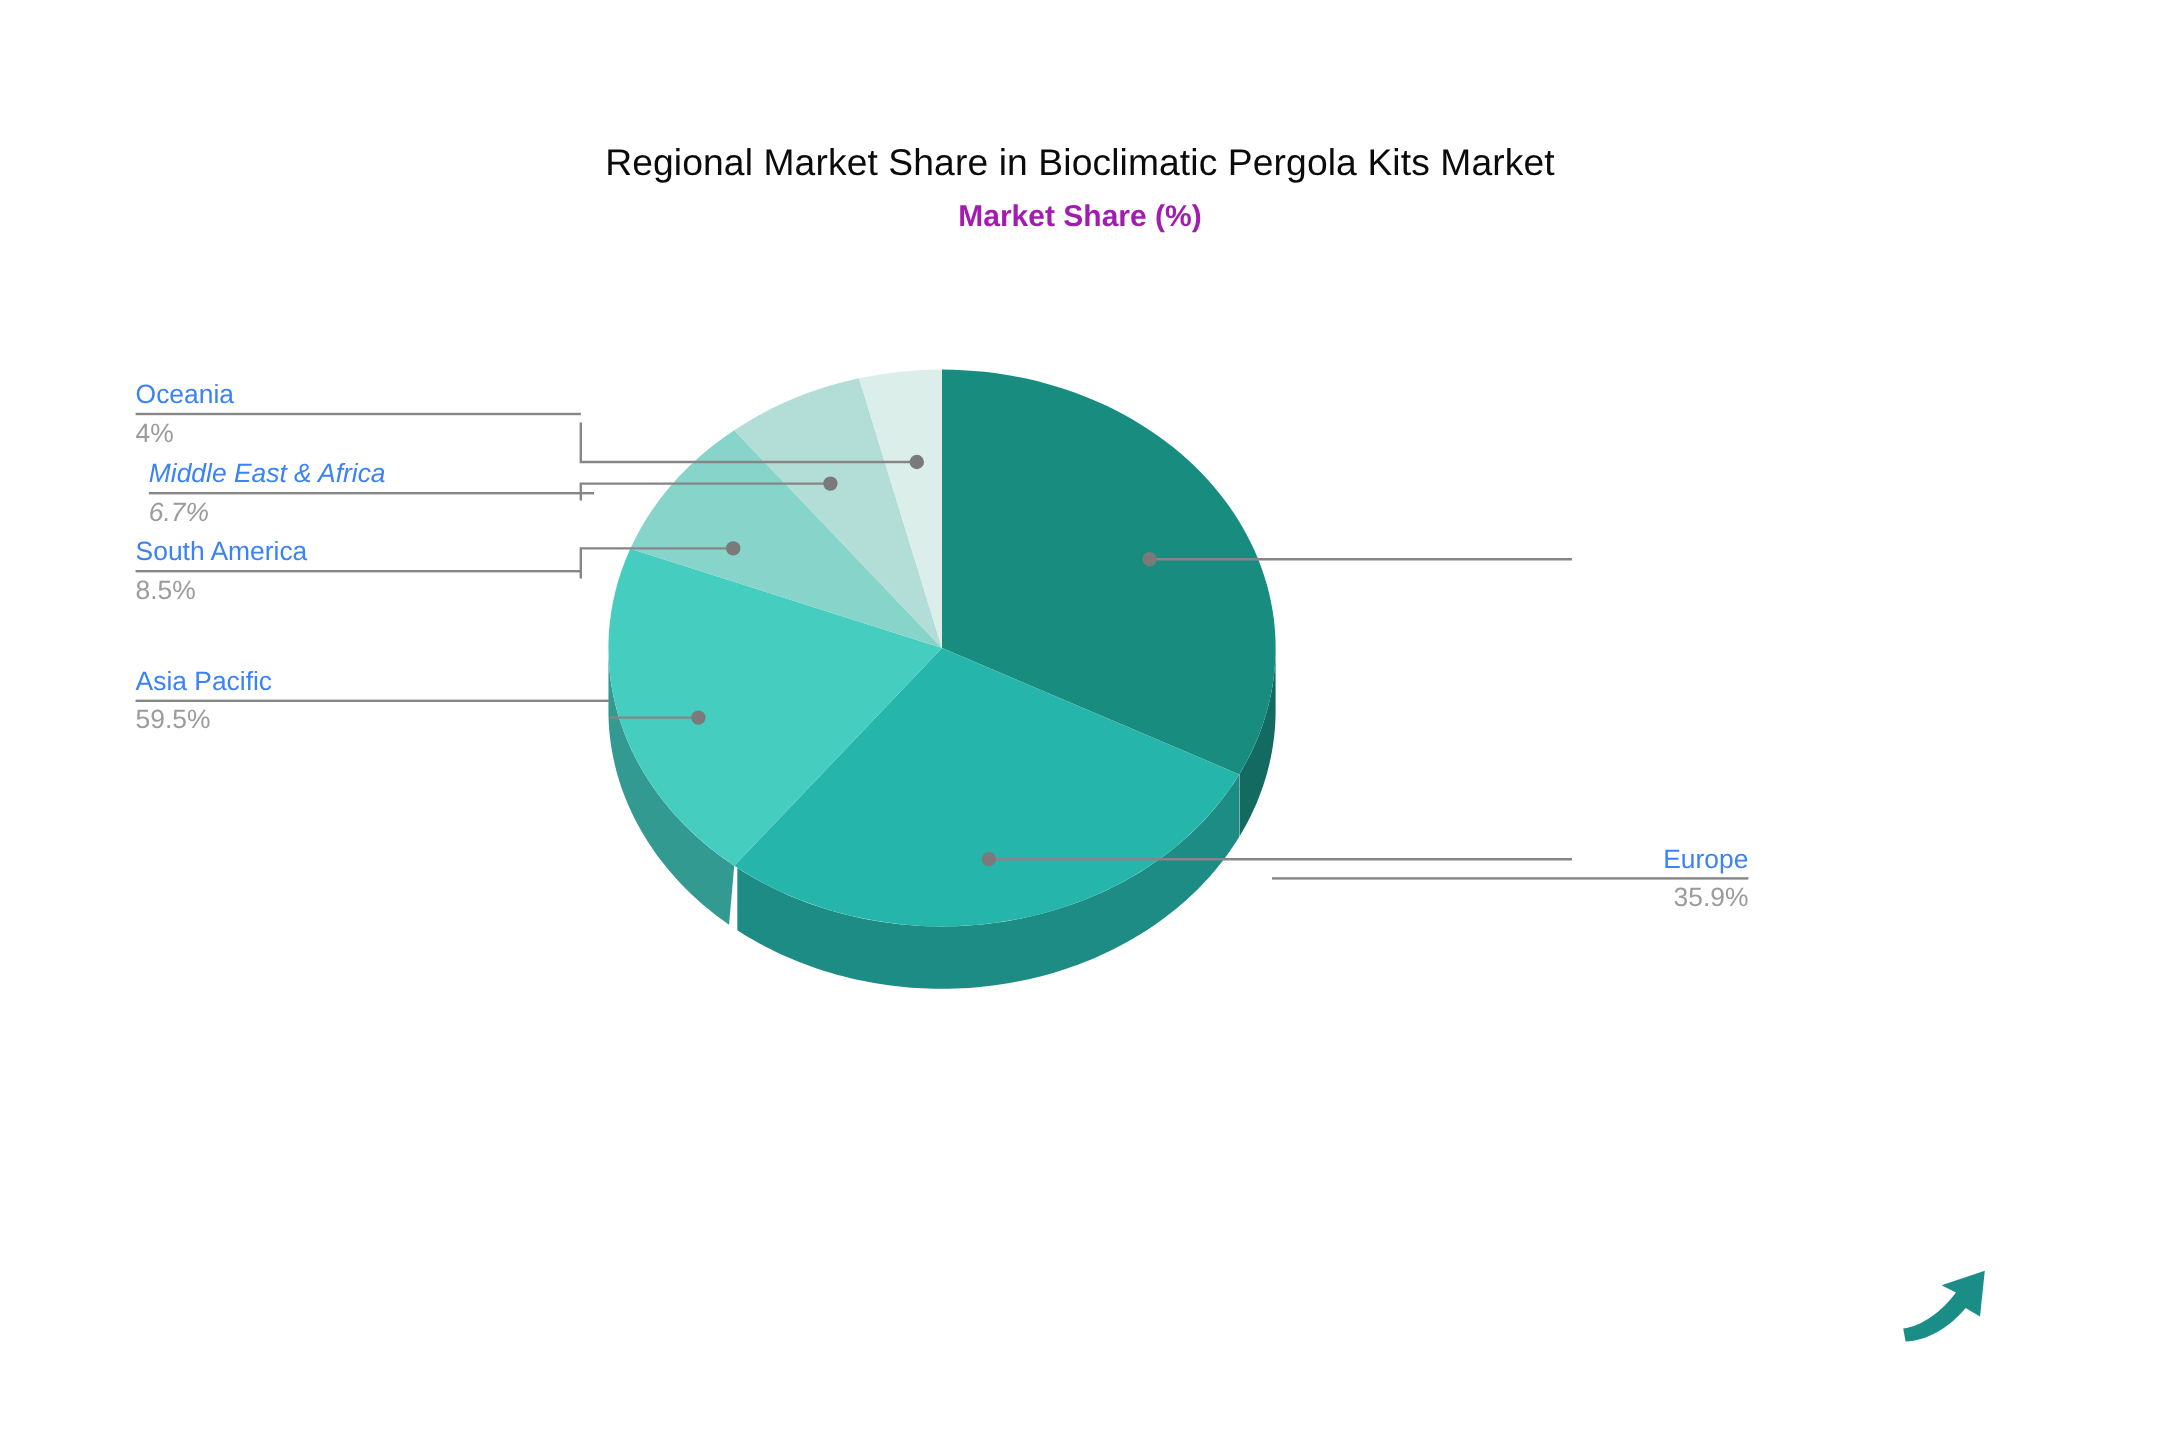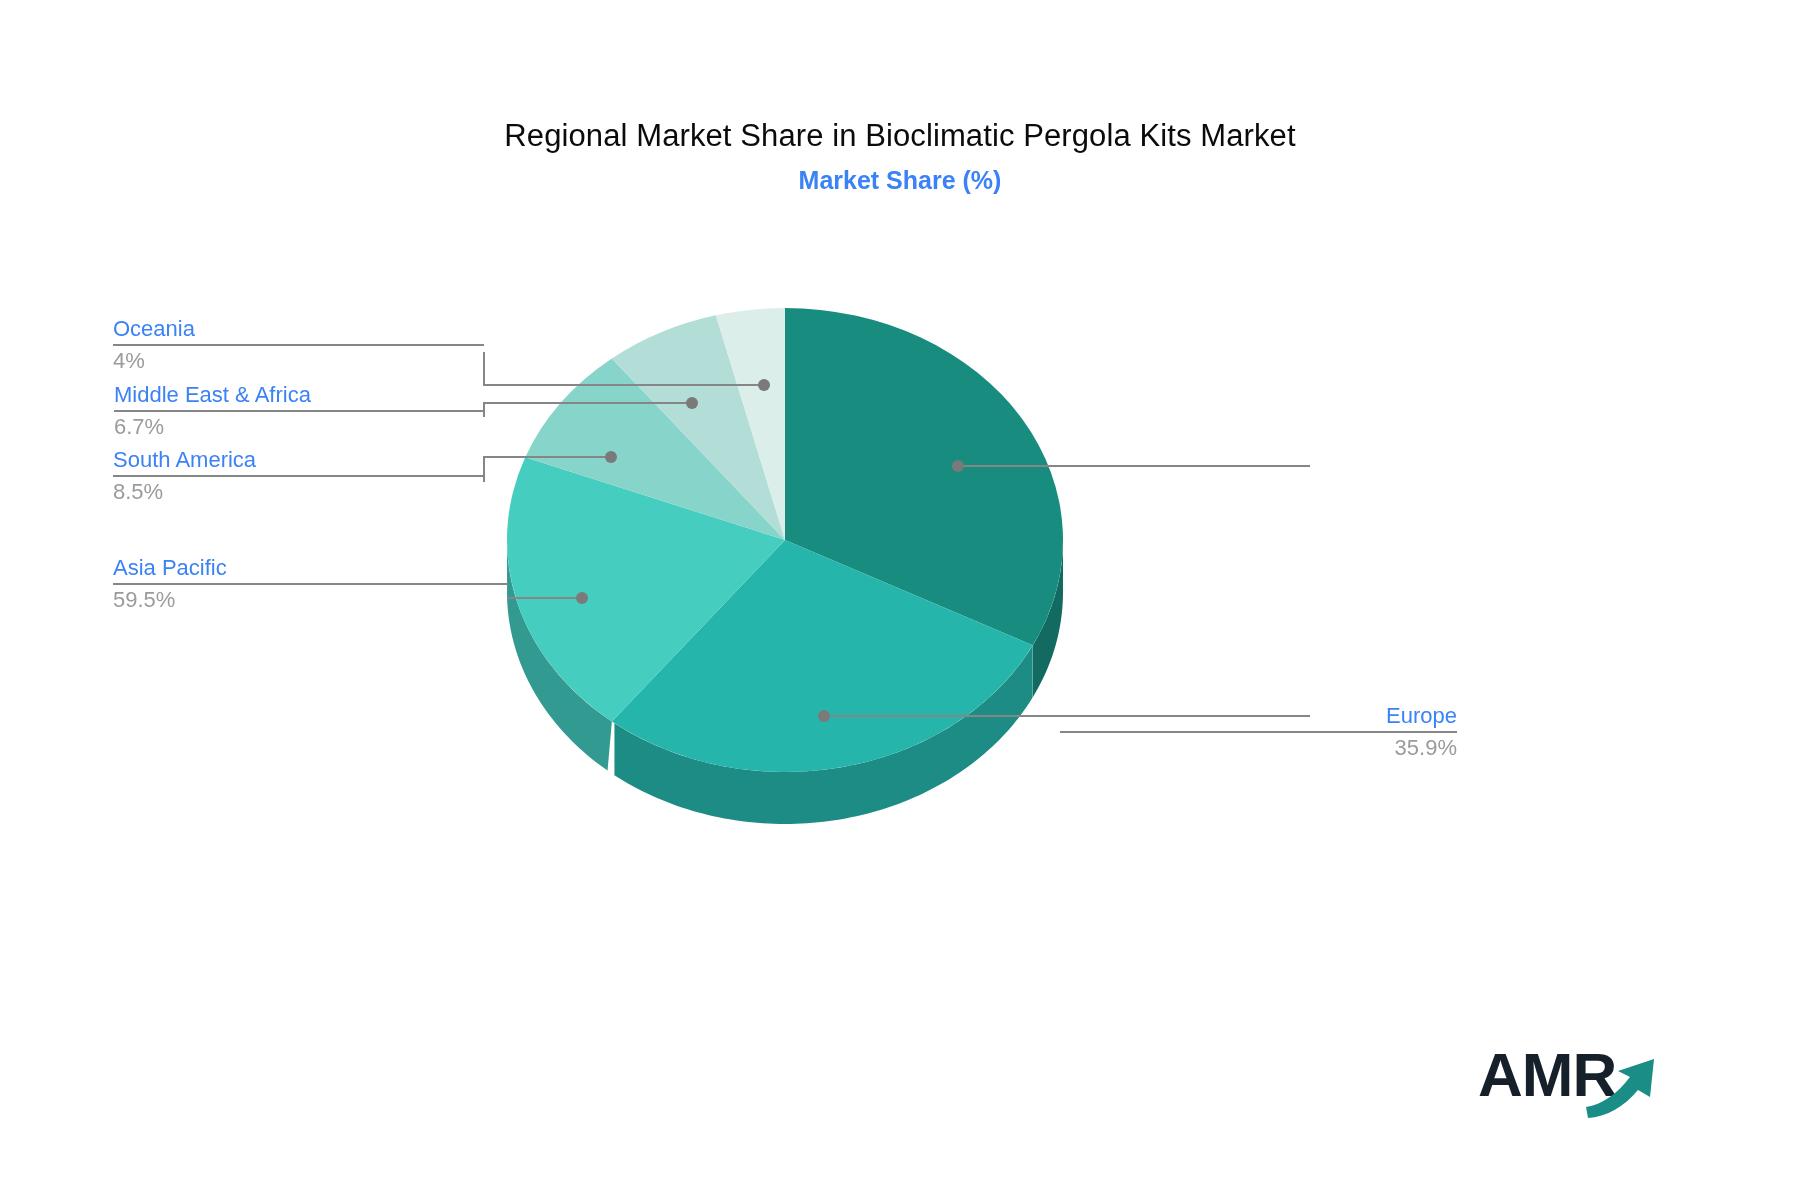--- a/index.html
+++ b/index.html
@@ -9,21 +9,21 @@
     position:relative;overflow:hidden;
   }
   #stage{position:absolute;left:0;top:0;width:1800px;height:1196px;}
 
   .title{
     position:absolute;left:0;top:118px;width:1800px;text-align:center;
     font-size:31px;font-weight:normal;color:#0b0b0b;letter-spacing:.1px;
   }
   .subtitle{
     position:absolute;left:0;top:166px;width:1800px;text-align:center;
-    font-size:25px;font-weight:bold;color:#3b82f6;
+    font-size:25px;font-weight:bold;color:#a21caf;
   }
 
   
   #pie{position:absolute;left:460px;top:290px;width:700px;height:580px;}
 
   
   .lbl{position:absolute;}
   .lbl .name{
     font-size:22px;color:#3b82f6;white-space:nowrap;line-height:30px;
   }
@@ -92,21 +92,21 @@
       <circle cx="824" cy="716" r="6"></circle>
     </g>
   </svg>
 
   <div class="lbl left" style="left:113px;top:314px;width:371px;">
     <div class="name">Oceania</div>
     <div class="rule"></div>
     <div class="val">4%</div>
   </div>
 
-  <div class="lbl left" style="left:114px;top:380px;width:371px;">
+  <div class="lbl left" style="left:124px;top:380px;width:371px;font-style:italic;">
     <div class="name">Middle East &amp; Africa</div>
     <div class="rule"></div>
     <div class="val">6.7%</div>
   </div>
 
   <div class="lbl left" style="left:113px;top:445px;width:371px;">
     <div class="name">South America</div>
     <div class="rule"></div>
     <div class="val">8.5%</div>
   </div>
@@ -118,19 +118,18 @@
   </div>
 
 
   <div class="lbl right" style="left:1060px;top:681px;width:397px;margin-top:20px;">
     <div class="name">Europe</div>
     <div class="rule"></div>
     <div class="val">35.9%</div>
   </div>
 
   <div id="logo">
-    <div class="amr">AMR</div>
     <svg width="200" height="90" viewBox="0 0 200 90" style="position:absolute;left:0;top:0;">
       <path d="M108,72 C124,70 140,58 152,42 L140,36 L176,24 L172,62 L160,55 C146,72 128,82 110,83 Z" fill="#1a8d86"></path>
     </svg>
   </div>
 
 </div>
 
 </body></html>

